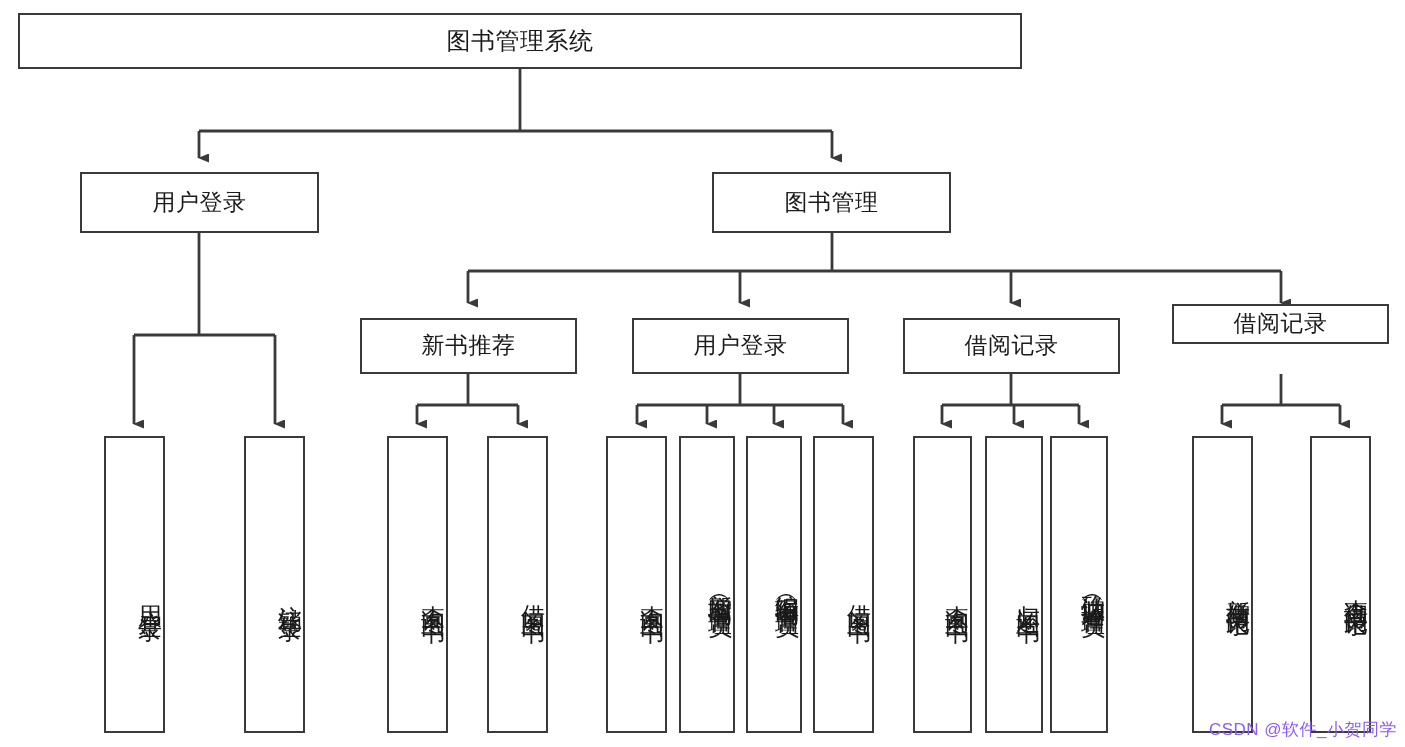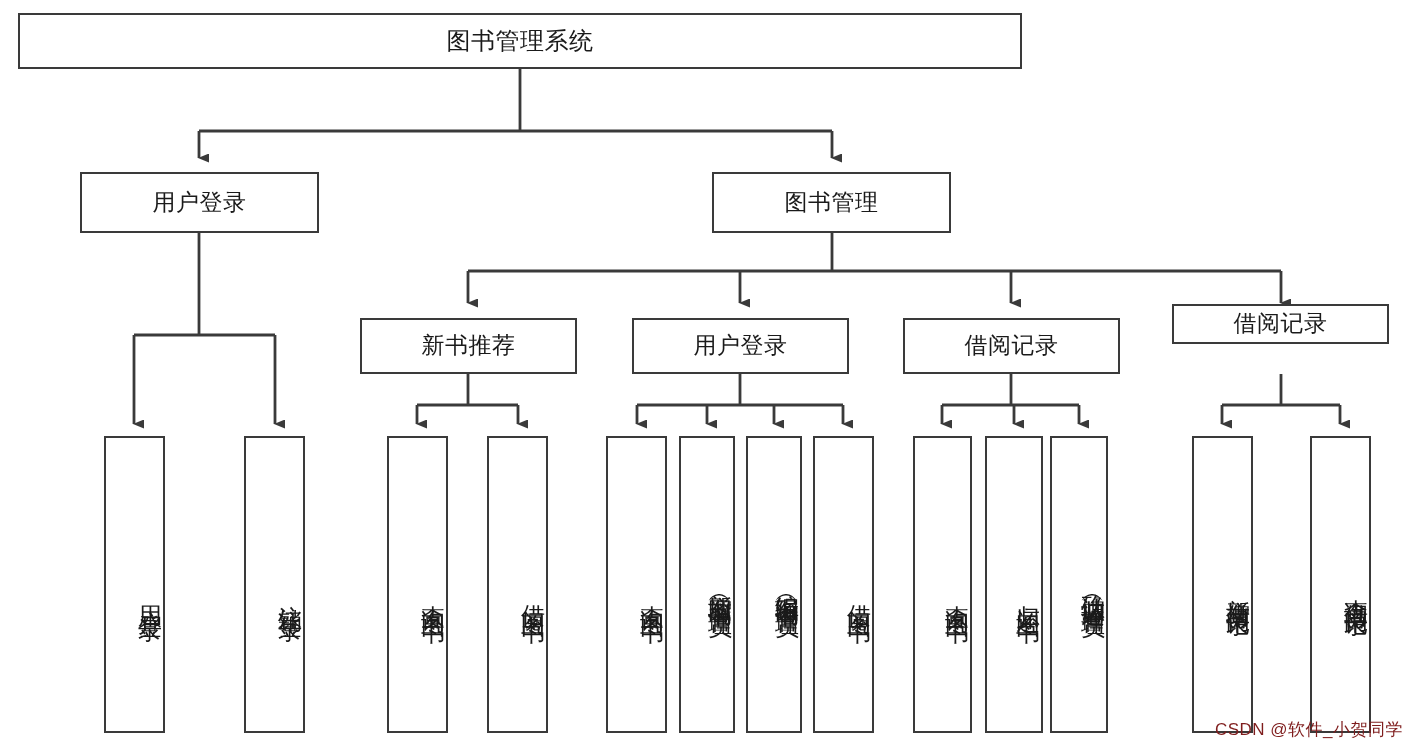--- a/index.html
+++ b/index.html
@@ -56,24 +56,24 @@
     font-size: 24px;
     letter-spacing: 5px;
     line-height: 1.05;
   }
   .node-v.tall-text {
     padding-top: 8px;
     letter-spacing: 3px;
   }
   .watermark {
     position: absolute;
-    right: 2px;
+    right: 8px;
     bottom: 6px;
     font-size: 17px;
-    color: #7f1d1d;
+    color: #8b5cf6;
     letter-spacing: 0.5px;
     z-index: 5;
     white-space: nowrap;
     text-align: center;
   }
 </style>
 </head>
 <body>
 
 <div id="diagram-root">

